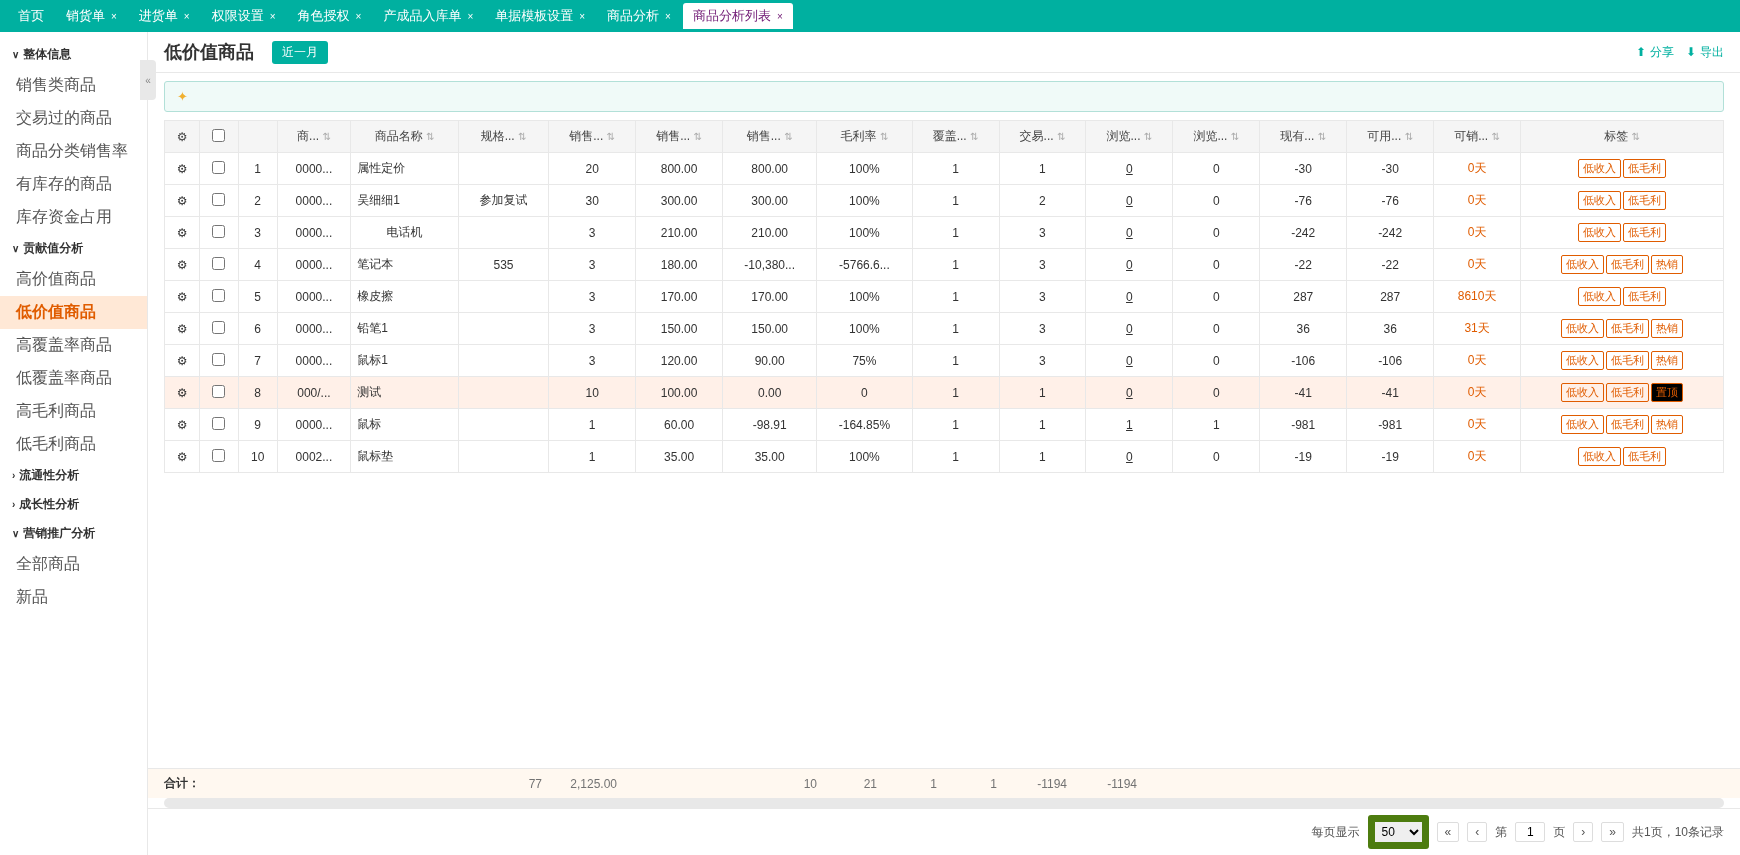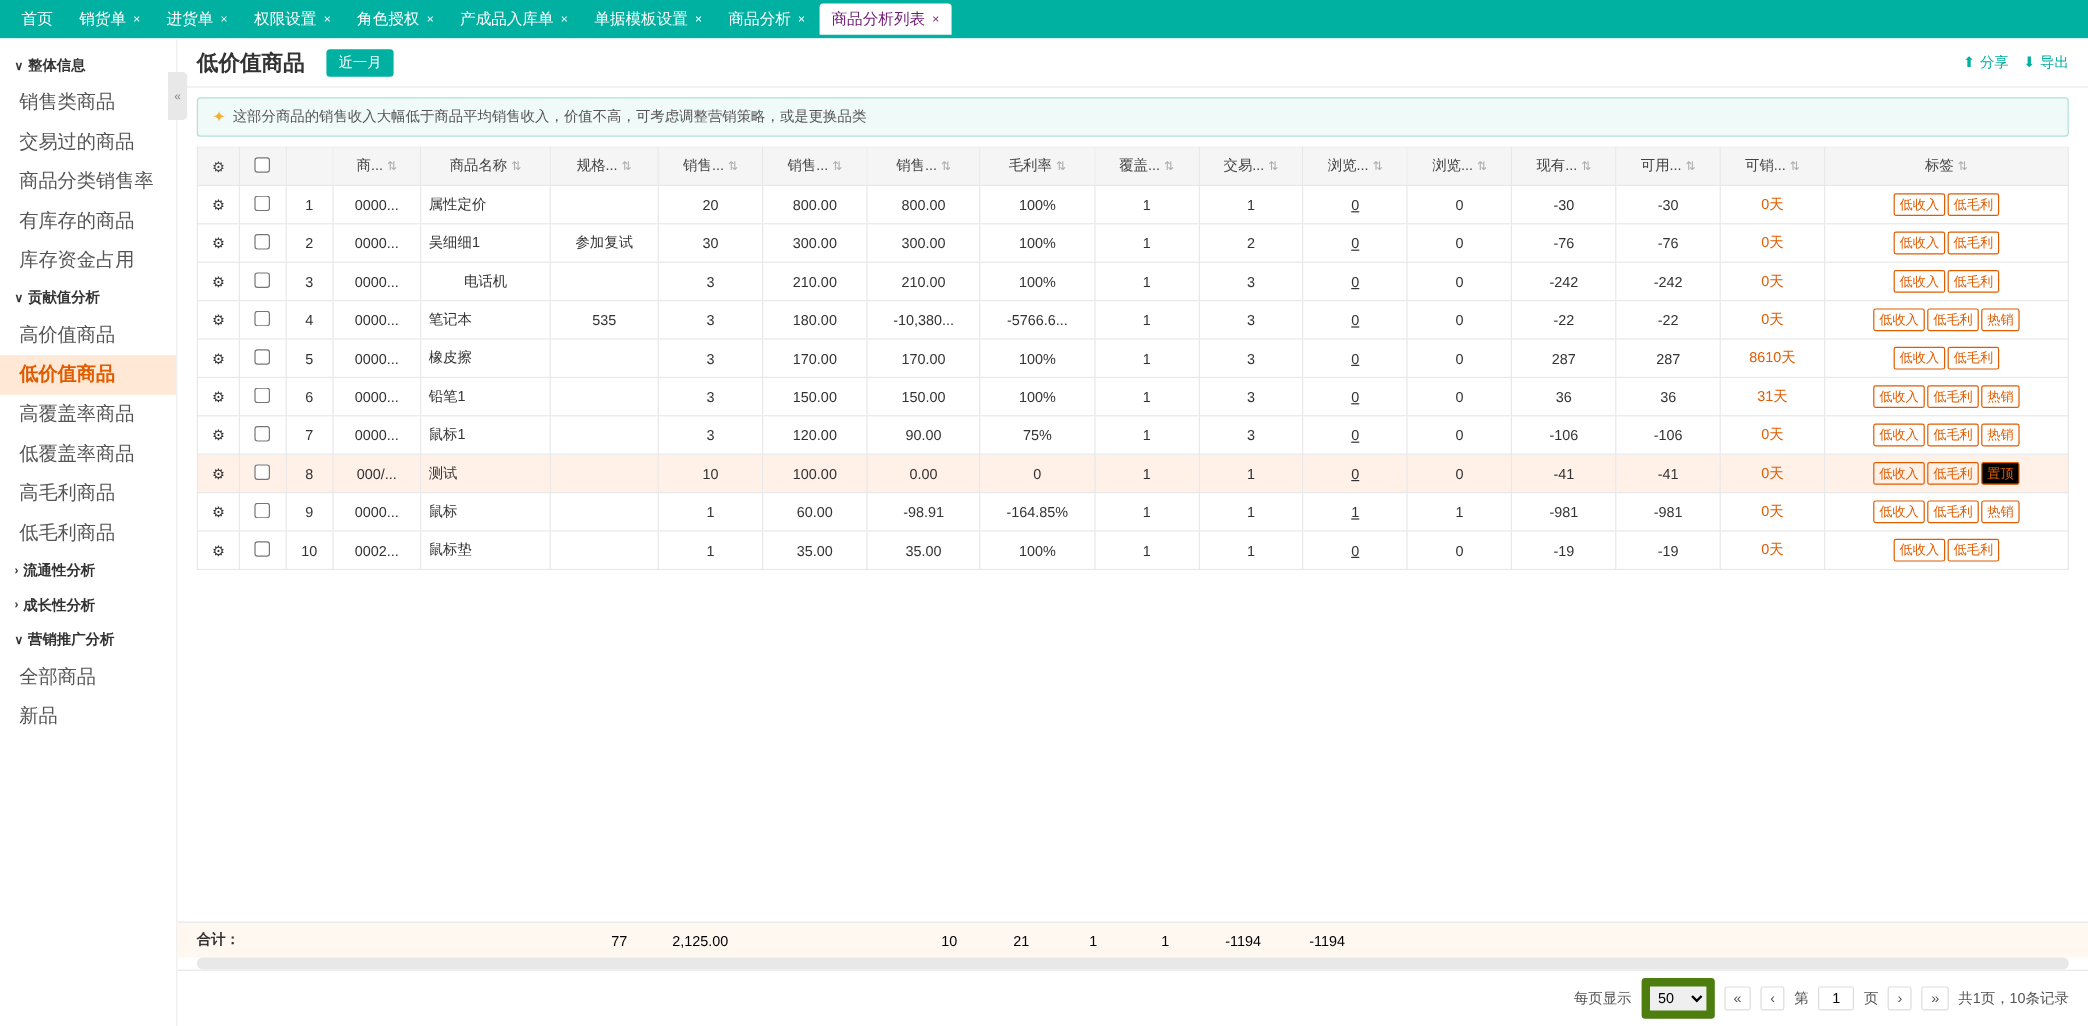--- a/index.html
+++ b/index.html
@@ -227,23 +227,23 @@
       margin-top: 39px;
     }
     .footer-label { font-weight: bold; color: #333; margin-right: 8px; }
     .footer-cells {
       display: flex;
       gap: 0;
       align-items: center;
     }
     .footer-cell {
       min-width: 60px;
-      text-align: center;
+      text-align: right;
       padding: 0 4px;
-      color: #000000;
+      color: #737373;
     }
 
     
     .pagination-bar {
       display: flex;
       align-items: center;
       justify-content: flex-end;
       padding: 6px 16px;
       border-top: 1px solid #e8e8e8;
       gap: 8px;
@@ -356,21 +356,20 @@
         </div>
         <div class="action-btn">
           <span>⬇</span>
           <span>导出</span>
         </div>
       </div>
     </div>
 
     <div class="info-bar">
       <span class="info-icon">✦</span>
-      <span>这部分商品的销售收入大幅低于商品平均销售收入，价值不高，可考虑调整营销策略，或是更换品类</span>
     </div>
 
     <div class="table-container">
       <table>
         <thead>
           <tr>
             <th><span>⚙</span></th>
             <th><input type="checkbox" style=""></th>
             <th></th>
             <th>商... <span class="sort-icon">⇅</span></th>

